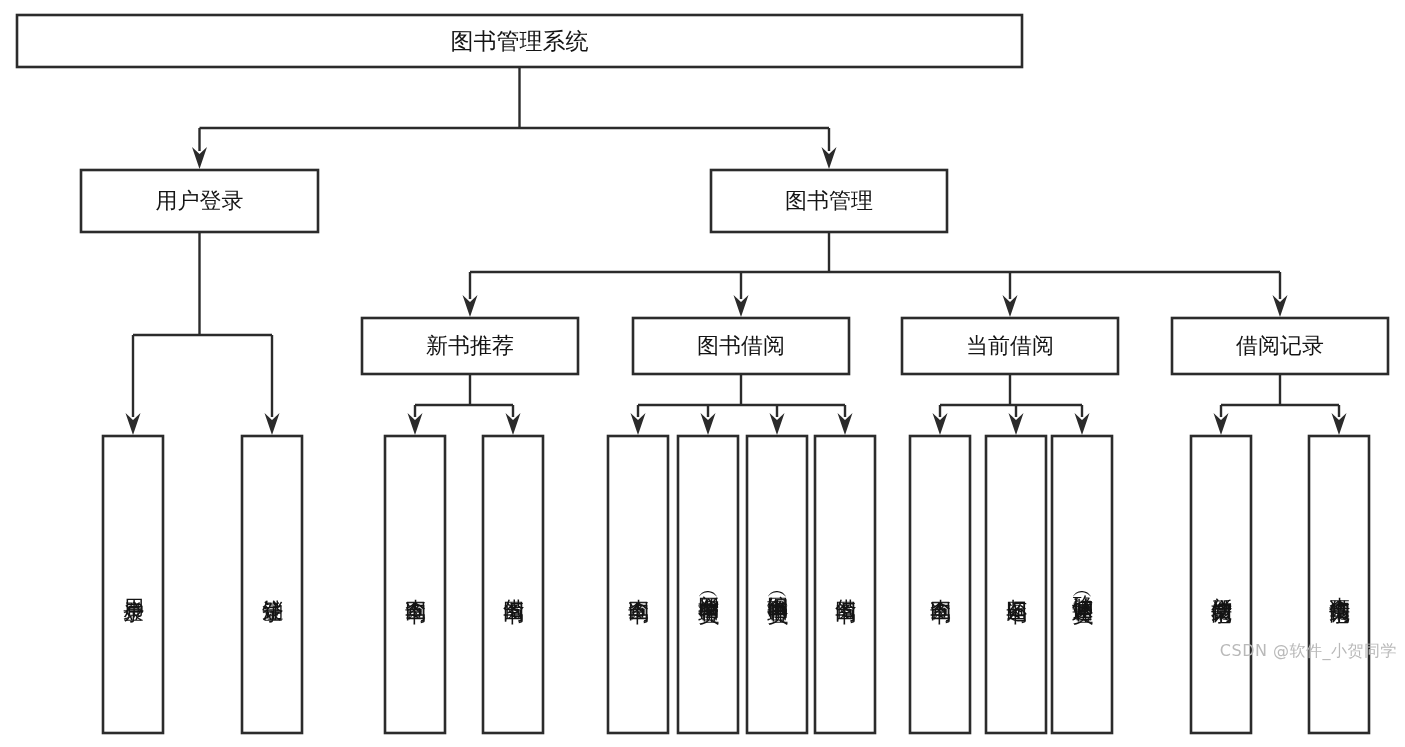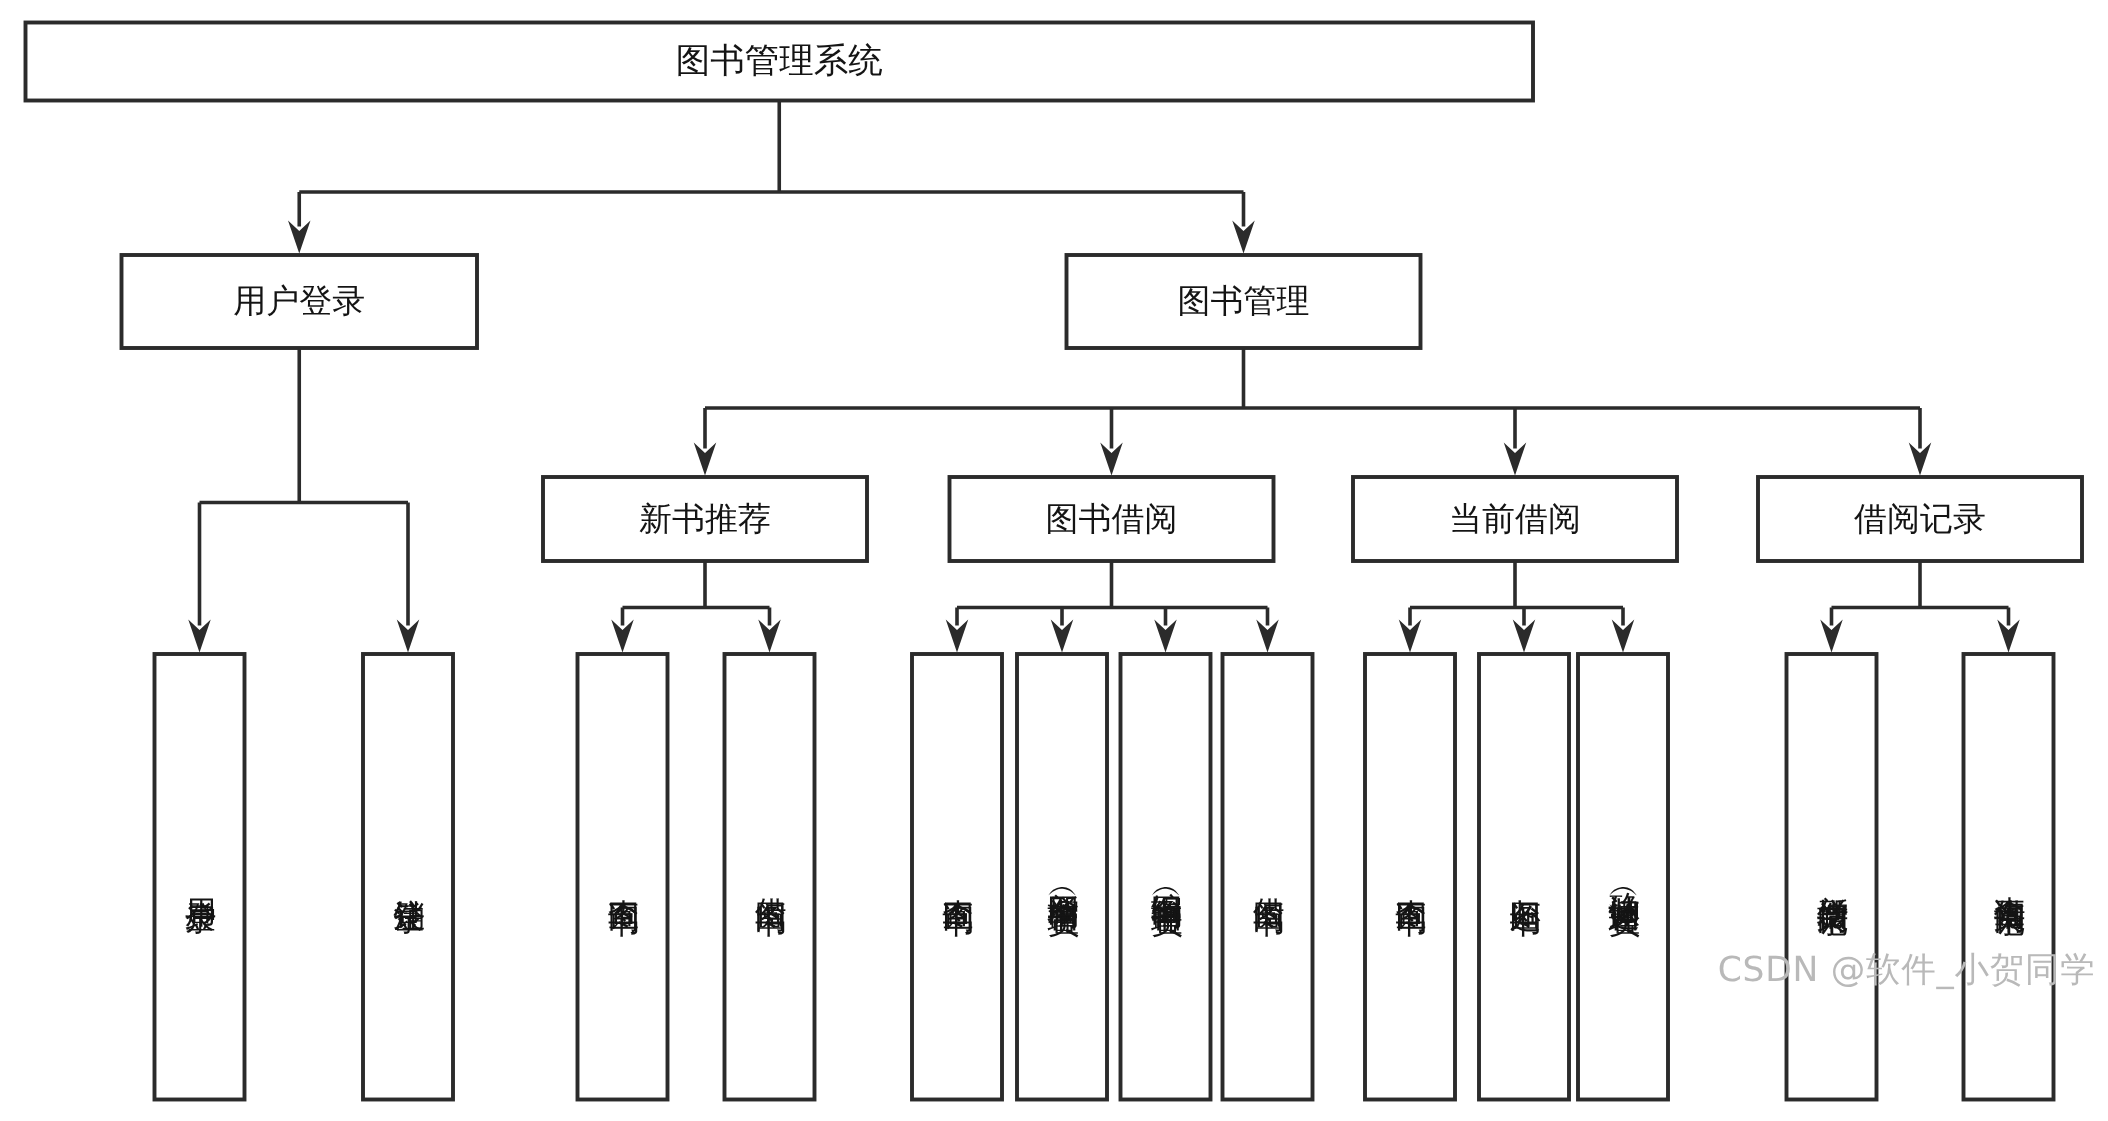--- a/index.html
+++ b/index.html
@@ -67,21 +67,21 @@
     pointer-events: none;
     display: flex;
     align-items: center;
     justify-content: center;
   }
   .watermark {
     position: absolute;
     right: 8px;
     bottom: 6px;
     font-family: "DejaVu Sans", "Liberation Sans", sans-serif;
-    font-size: 23px;
+    font-size: 16px;
     color: #b9b9b9;
     letter-spacing: 0.5px;
     white-space: nowrap;
   }
 </style>
 </head>
 <body>
 
 <div id="diagram-root">
 

